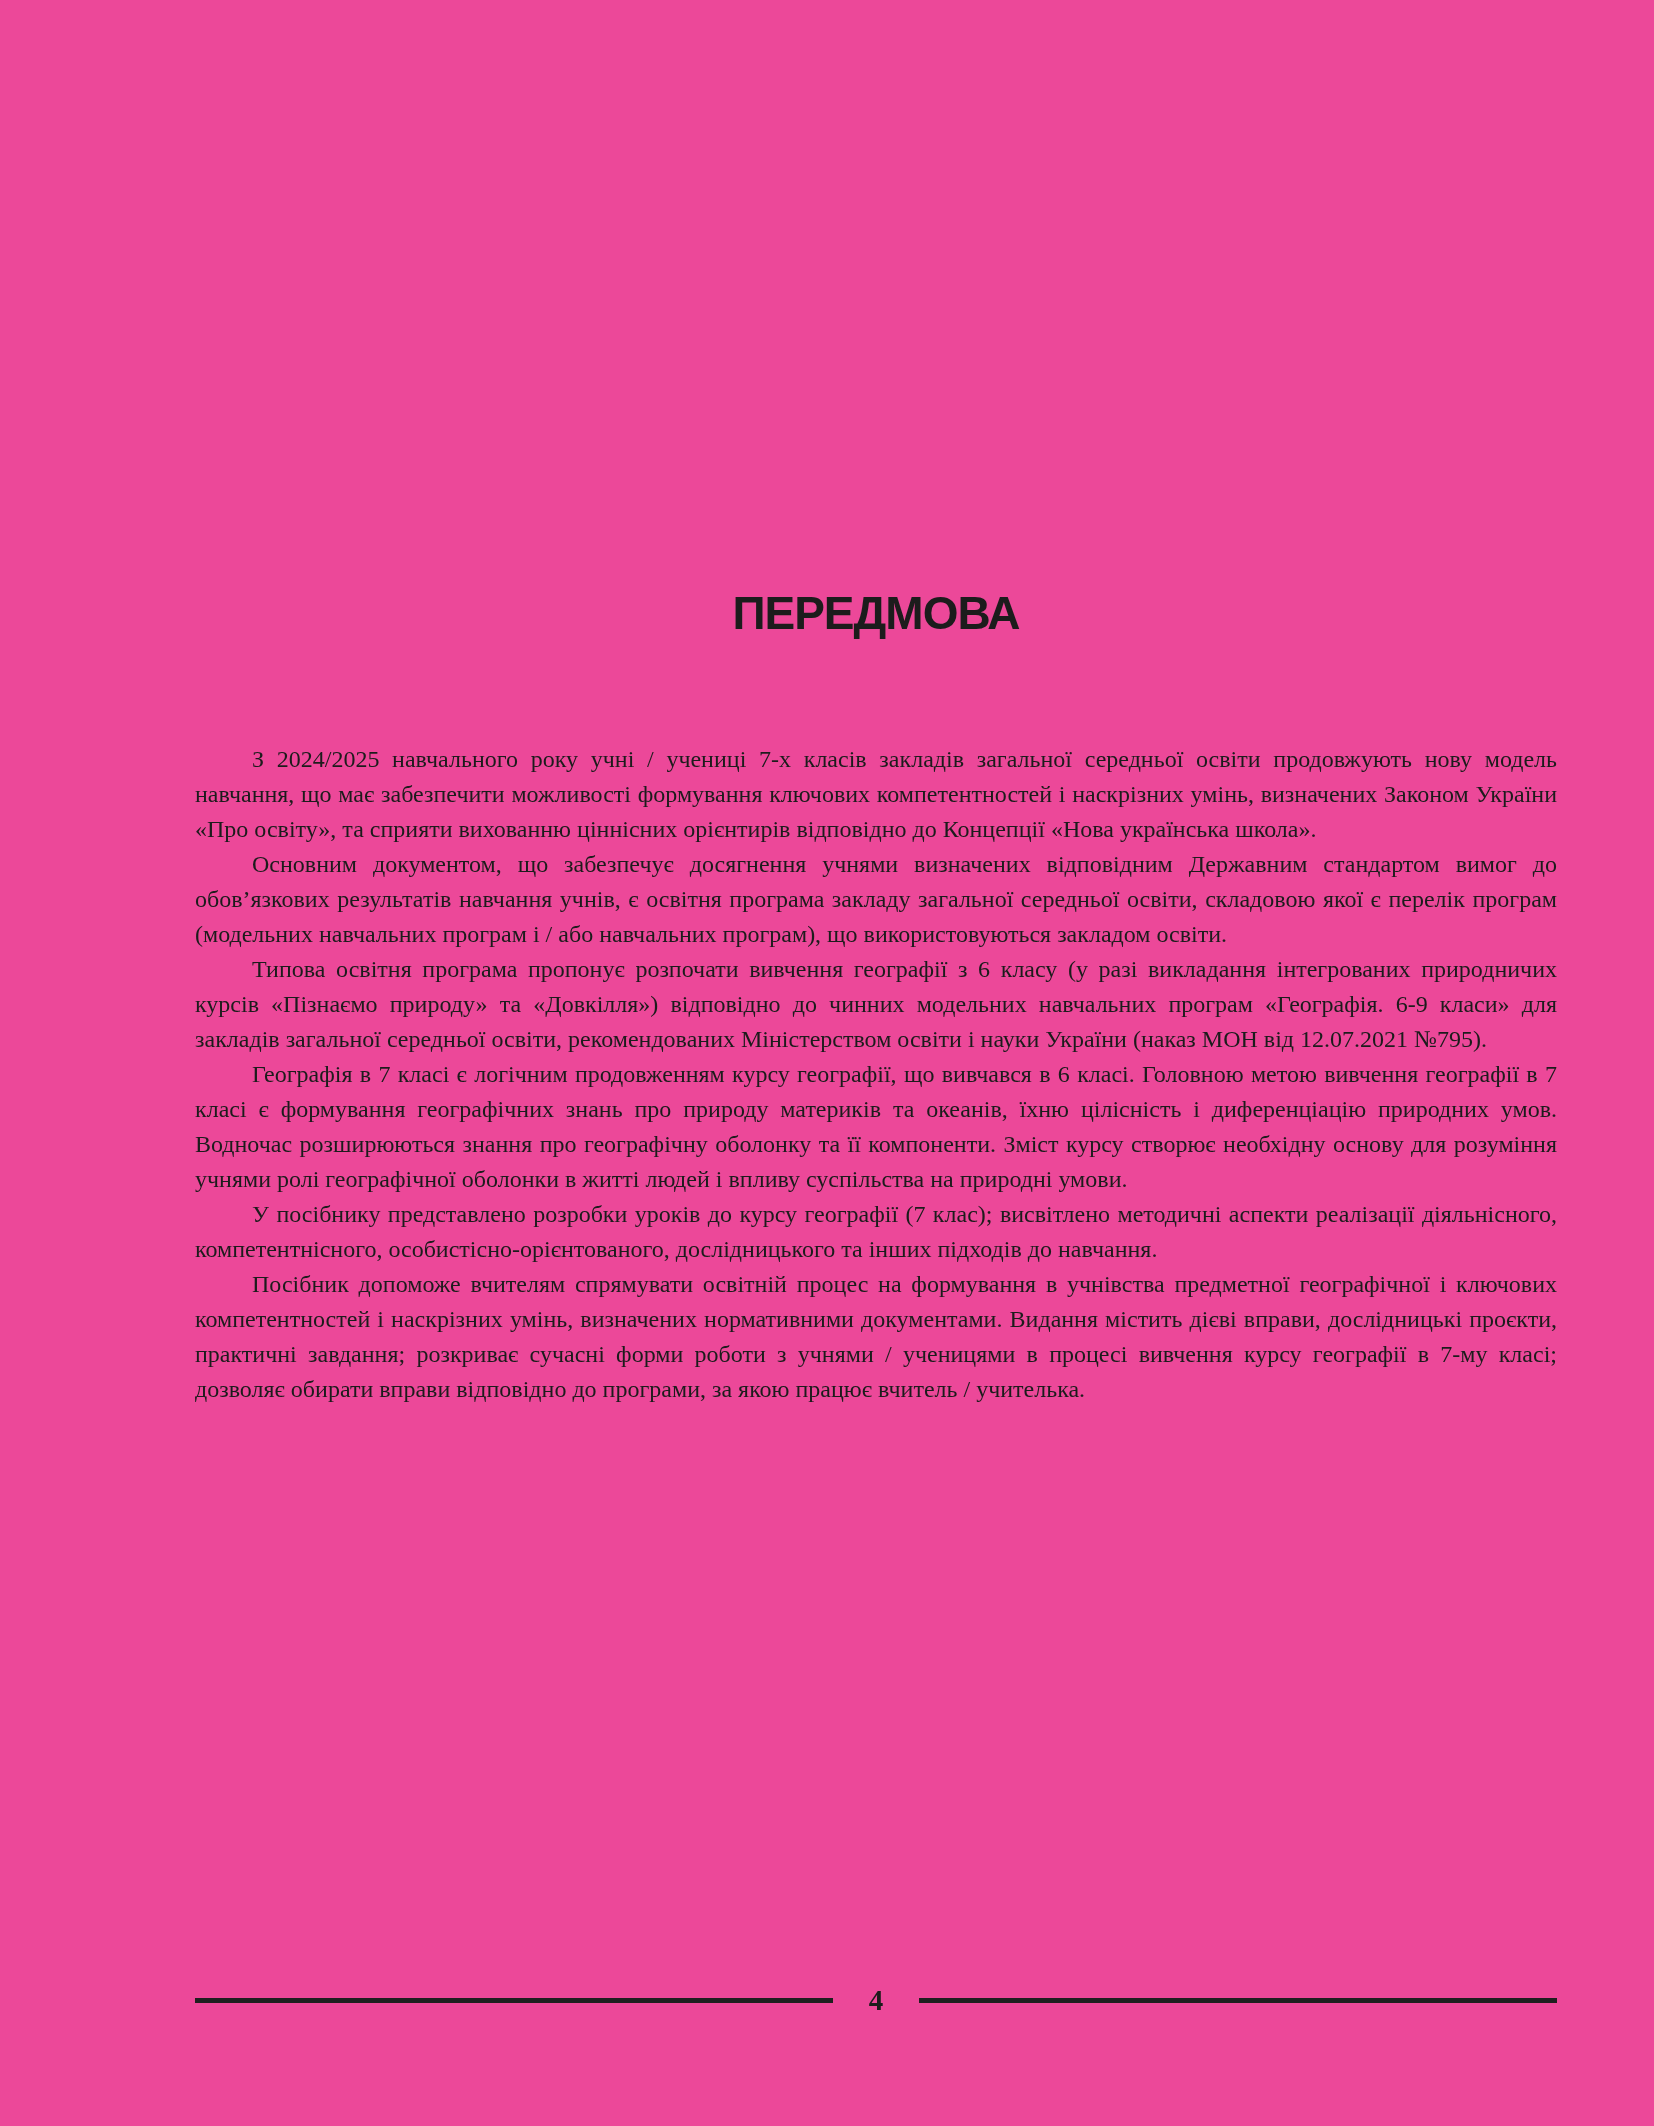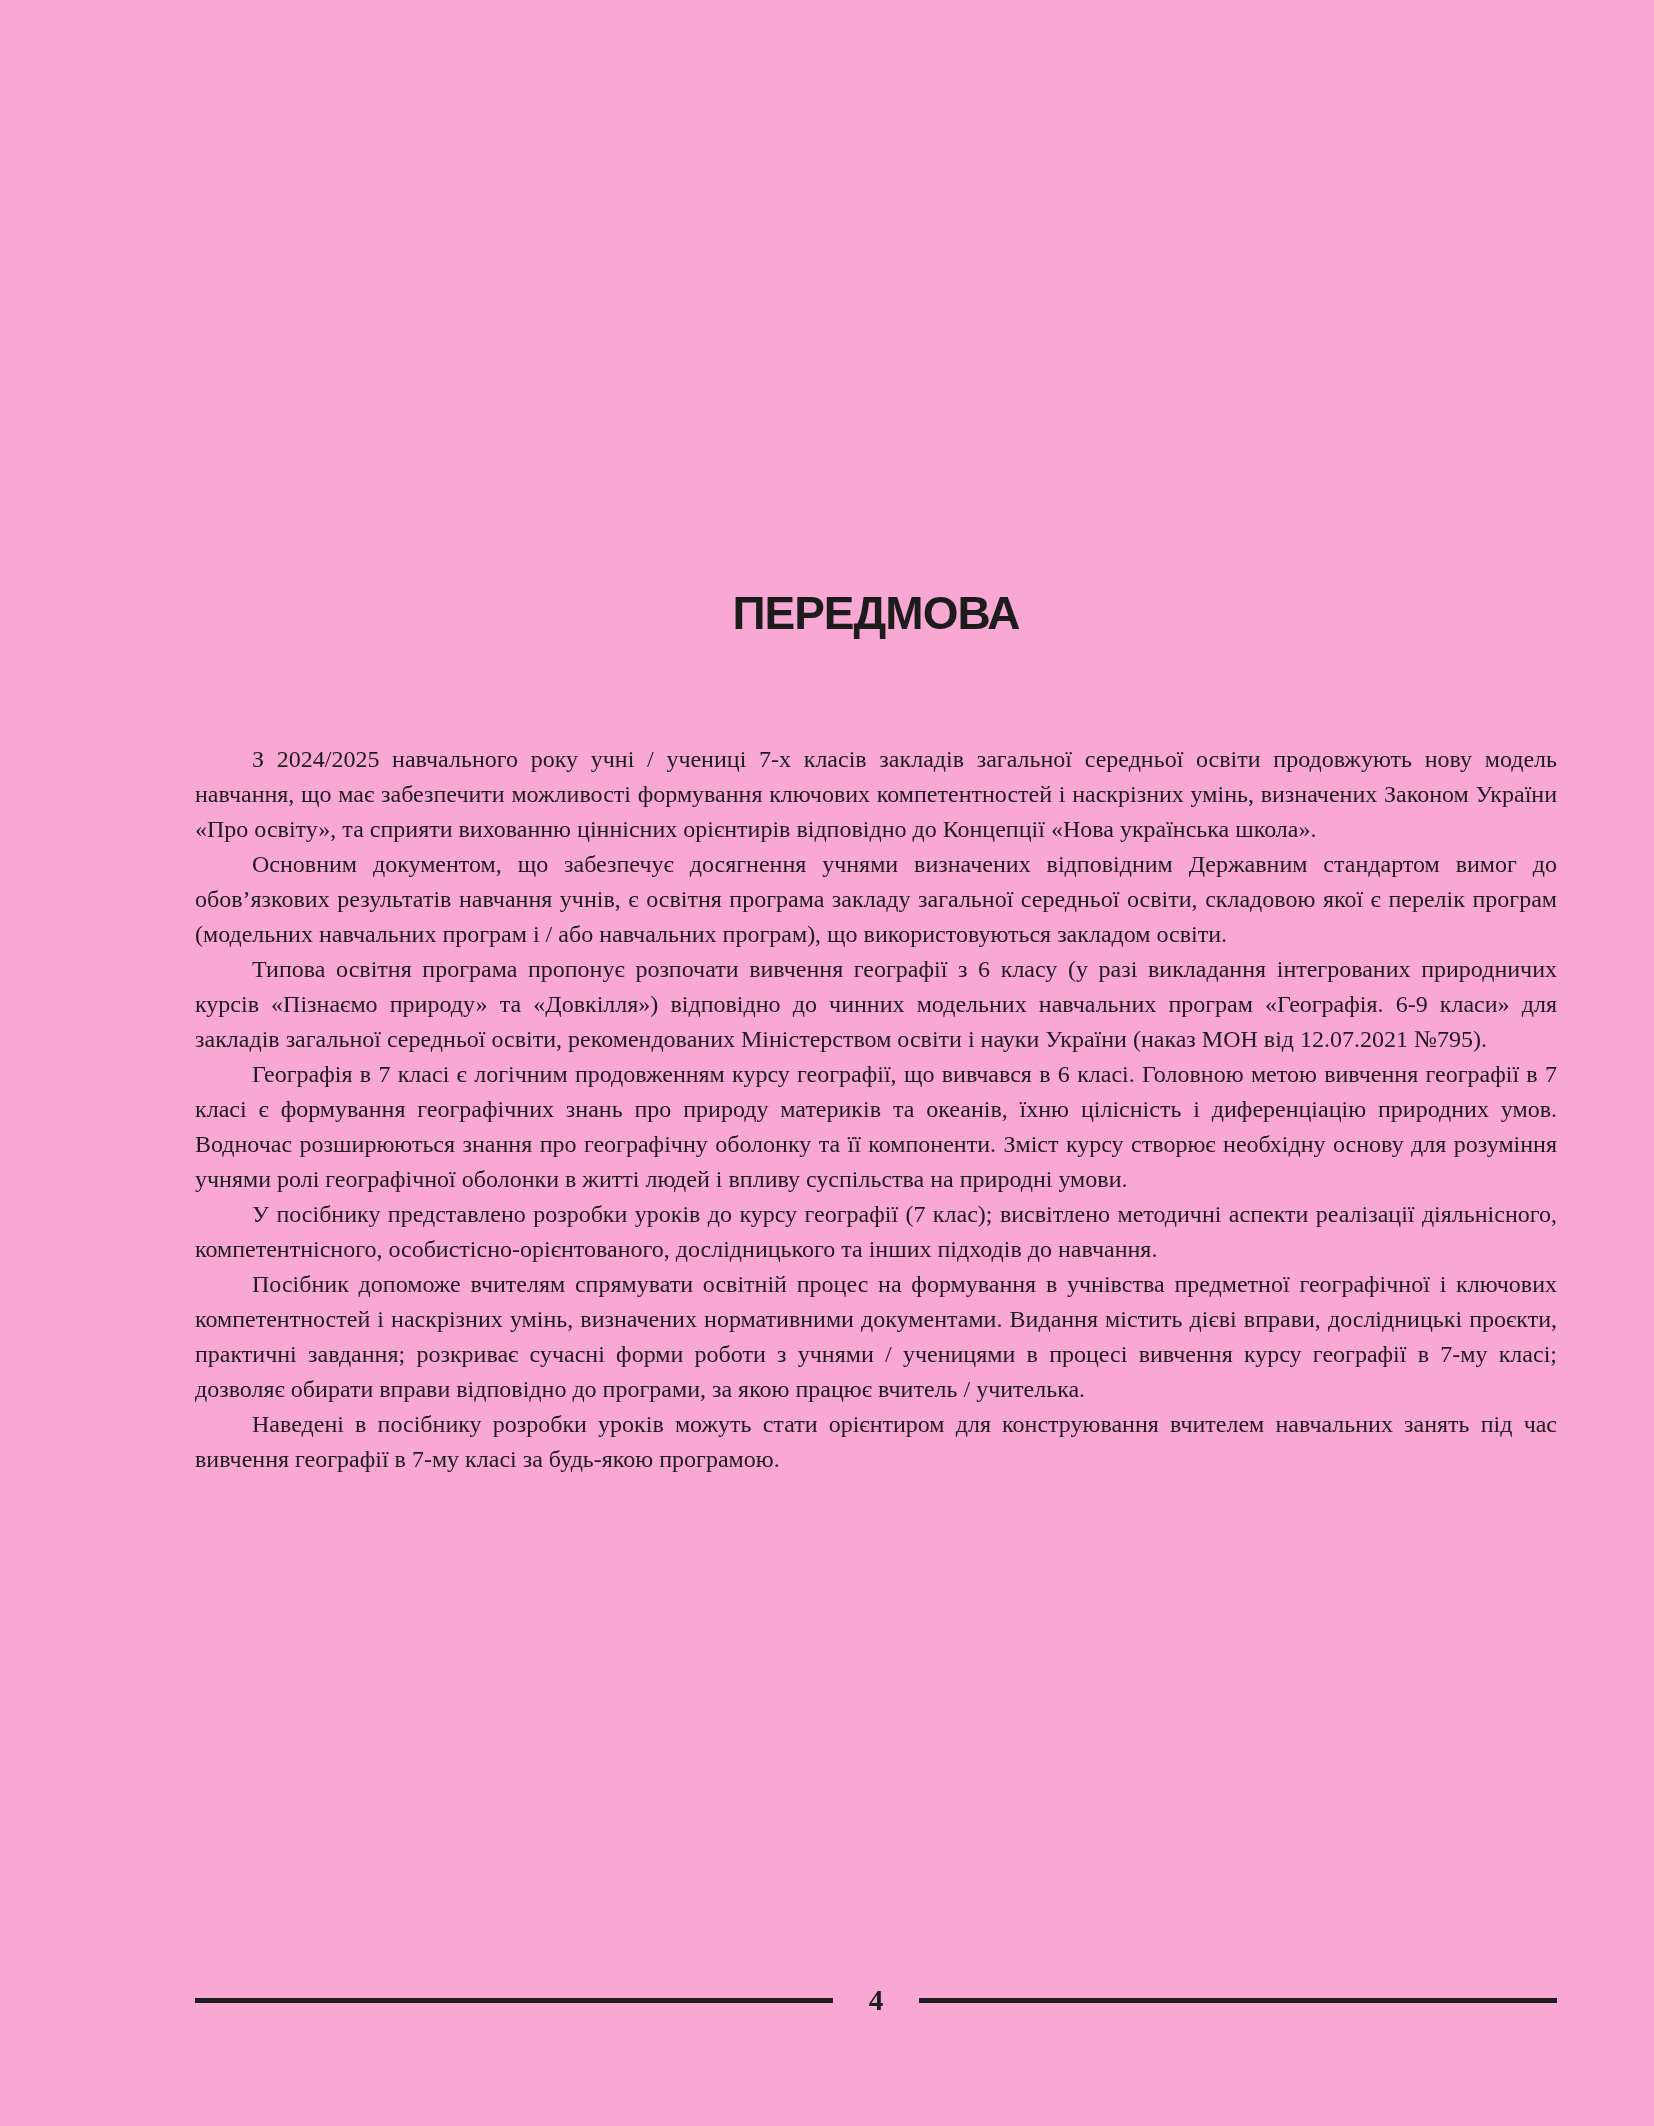--- a/index.html
+++ b/index.html
@@ -4,21 +4,21 @@
 <style>
   html, body {
     margin: 0;
     padding: 0;
     background: #ffffff;
   }
   .page {
     position: relative;
     width: 1654px;
     height: 2126px;
-    background: #f9a8d4;
+    background: #ec4899;
     color: #1b1b1b;
     overflow: hidden;
   }
   .title {
     position: absolute;
     top: 586px;
     left: 195px;
     width: 1362px;
     margin: 0;
     text-align: center;
@@ -75,21 +75,20 @@
 
   <h1 class="title">ПЕРЕДМОВА</h1>
 
   <div class="body-text">
     <p>З 2024/2025 навчального року учні / учениці 7-х класів закладів загальної середньої освіти продовжують нову модель навчання, що має забезпечити можливості формування ключових компетентностей і наскрізних умінь, визначених Законом України «Про освіту», та сприяти вихованню ціннісних орієнтирів відповідно до Концепції «Нова українська школа».</p>
     <p>Основним документом, що забезпечує досягнення учнями визначених відповідним Державним стандартом вимог до обов’язкових результатів навчання учнів, є освітня програма закладу загальної середньої освіти, складовою якої є перелік програм (модельних навчальних програм і / або навчальних програм), що використовуються закладом освіти.</p>
     <p>Типова освітня програма пропонує розпочати вивчення географії з 6 класу (у разі викладання інтегрованих природничих курсів «Пізнаємо природу» та «Довкілля») відповідно до чинних модельних навчальних програм «Географія. 6-9 класи» для закладів загальної середньої освіти, рекомендованих Міністерством освіти і науки України (наказ МОН від 12.07.2021 №795).</p>
     <p>Географія в 7 класі є логічним продовженням курсу географії, що вивчався в 6 класі. Головною метою вивчення географії в 7 класі є формування географічних знань про природу материків та океанів, їхню цілісність і диференціацію природних умов. Водночас розширюються знання про географічну оболонку та її компоненти. Зміст курсу створює необхідну основу для розуміння учнями ролі географічної оболонки в житті людей і впливу суспільства на природні умови.</p>
     <p>У посібнику представлено розробки уроків до курсу географії (7 клас); висвітлено методичні аспекти реалізації діяльнісного, компетентнісного, особистісно-орієнтованого, дослідницького та інших підходів до навчання.</p>
     <p>Посібник допоможе вчителям спрямувати освітній процес на формування в учнівства предметної географічної і ключових компетентностей і наскрізних умінь, визначених нормативними документами. Видання містить дієві вправи, дослідницькі проєкти, практичні завдання; розкриває сучасні форми роботи з учнями / ученицями в процесі вивчення курсу географії в 7-му класі; дозволяє обирати вправи відповідно до програми, за якою працює вчитель / учителька.</p>
-    <p>Наведені в посібнику розробки уроків можуть стати орієнтиром для конструювання вчителем навчальних занять під час вивчення географії в 7-му класі за будь-якою програмою.</p>
   </div>
 
   <div class="footer">
     <span class="rule"></span>
     <span class="page-num">4</span>
     <span class="rule"></span>
   </div>
 
 </div>
 

